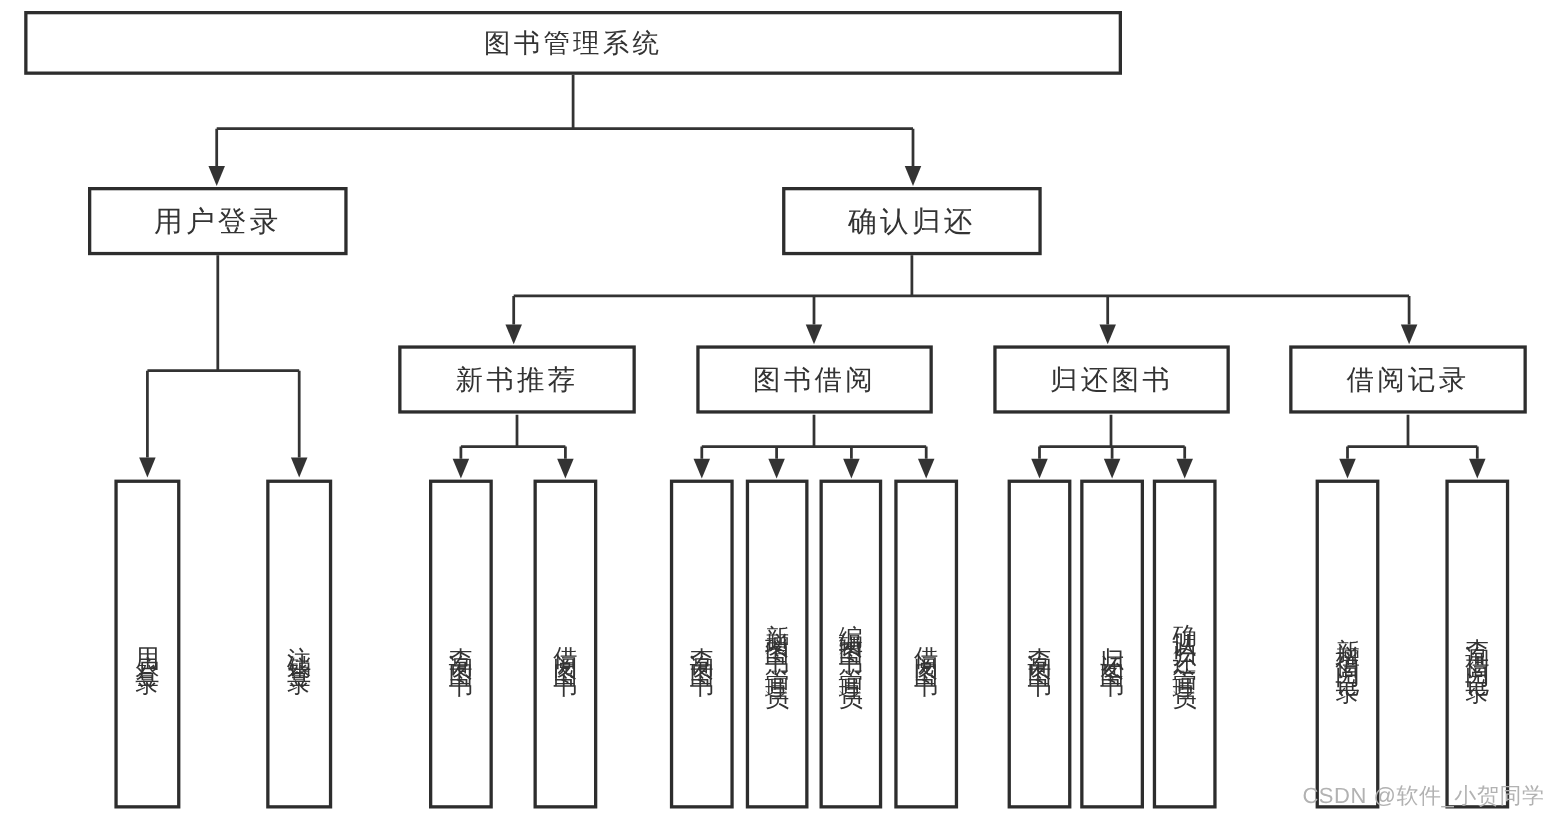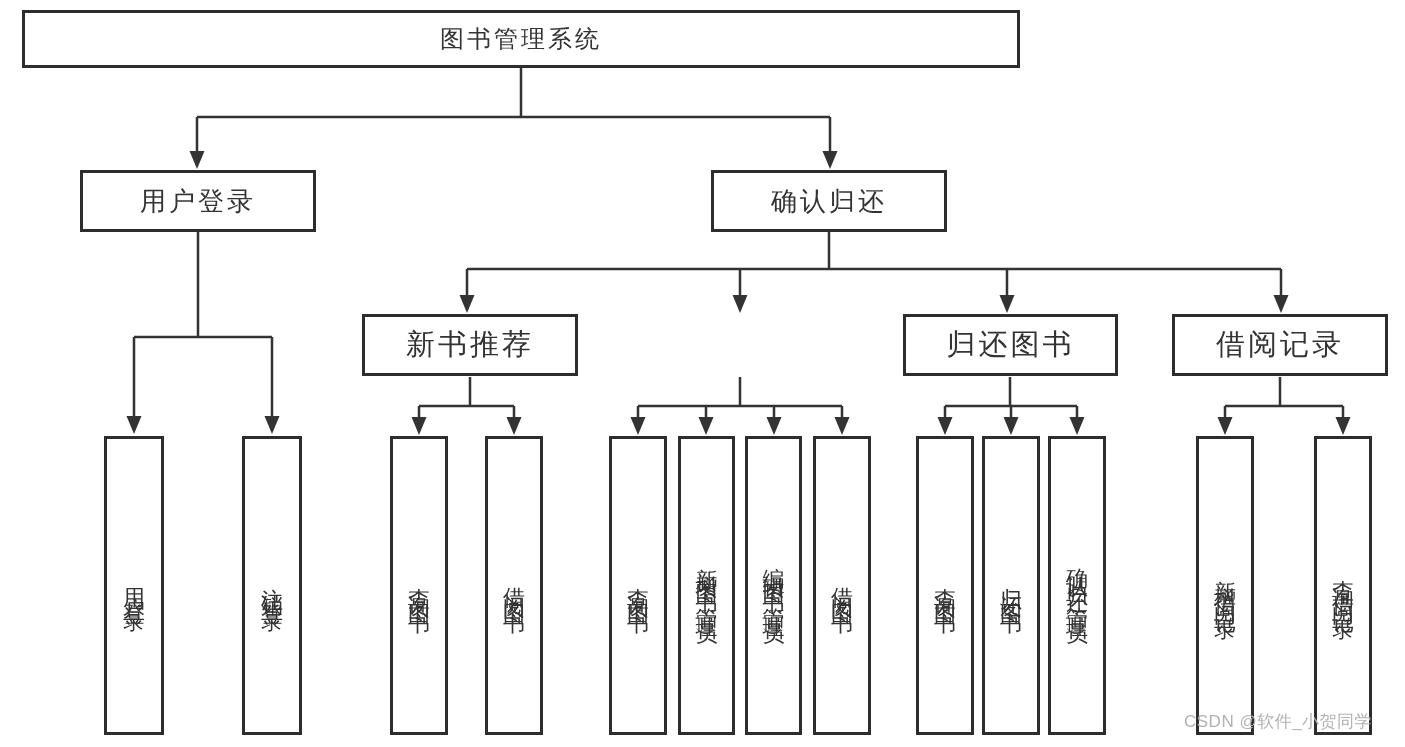--- a/index.html
+++ b/index.html
@@ -27,34 +27,34 @@
     border: 3px solid #2d2d2d;
     display: flex;
     align-items: center;
     justify-content: center;
     color: #333333;
     z-index: 2;
   }
   .node .lbl { letter-spacing: 3px; white-space: nowrap; }
   .node.title-box .lbl { font-size: 24px; }
   .node.lv2 .lbl { font-size: 26px; }
-  .node.lv3 .lbl { font-size: 29px; }
+  .node.lv3 .lbl { font-size: 25px; }
   .vtext {
     writing-mode: vertical-rl;
     text-orientation: upright;
     font-size: 22px;
     letter-spacing: 8px;
     line-height: 1;
     white-space: nowrap;
   }
   .watermark {
     position: absolute;
     left: 1184px;
     top: 710px;
-    font-size: 17px;
+    font-size: 20px;
     color: #b2b2b2;
     letter-spacing: 0.5px;
     white-space: nowrap;
     z-index: 6;
   }
 </style>
 </head>
 <body>
 
 <div class="canvas">
@@ -106,20 +106,23 @@
   <div class="node lv2" style="left:80px;top:170px;width:236px;height:62px">
     <span class="lbl">用户登录</span>
   </div>
   <div class="node lv2" style="left:711px;top:170px;width:236px;height:62px">
     <span class="lbl">确认归还</span>
   </div>
 
   <div class="node lv3" style="left:362px;top:314px;width:216px;height:62px">
     <span class="lbl">新书推荐</span>
   </div>
+  <div class="node lv3" style="left:633px;top:314px;width:215px;height:62px">
+    <span class="lbl">图书借阅</span>
+  </div>
   <div class="node lv3" style="left:903px;top:314px;width:215px;height:62px">
     <span class="lbl">归还图书</span>
   </div>
   <div class="node lv3" style="left:1172px;top:314px;width:216px;height:62px">
     <span class="lbl">借阅记录</span>
   </div>
 
   <div class="node leaf" style="left:104px;top:436px;width:60px;height:299px">
     <span class="vtext">用户登录</span>
   </div>

